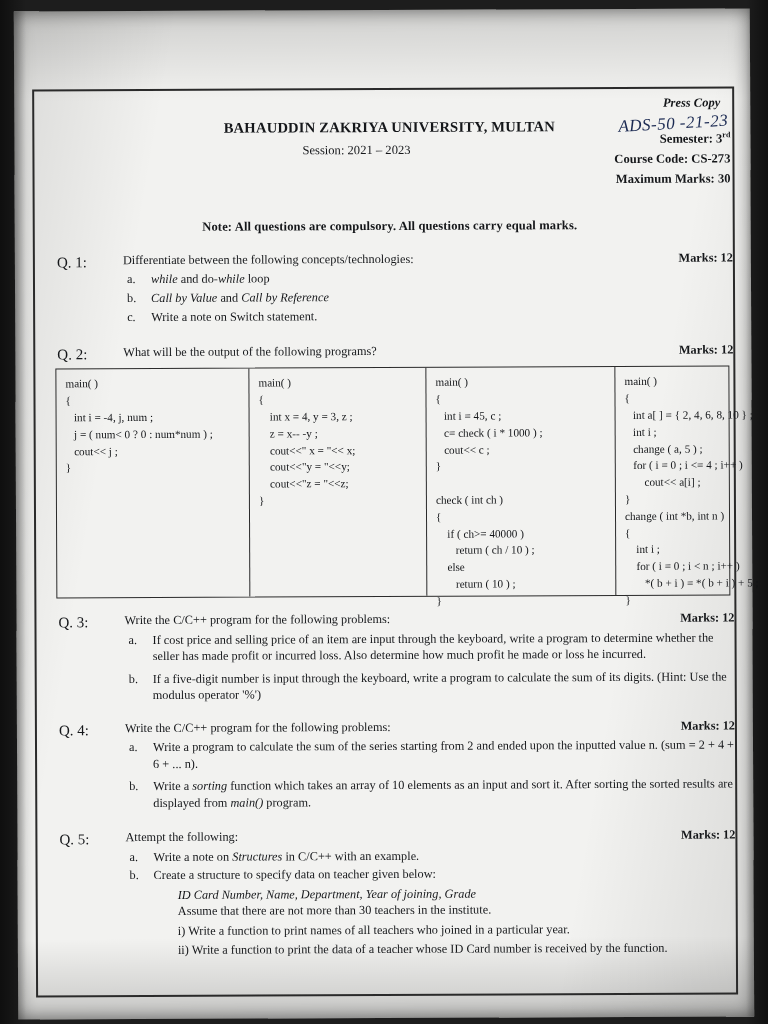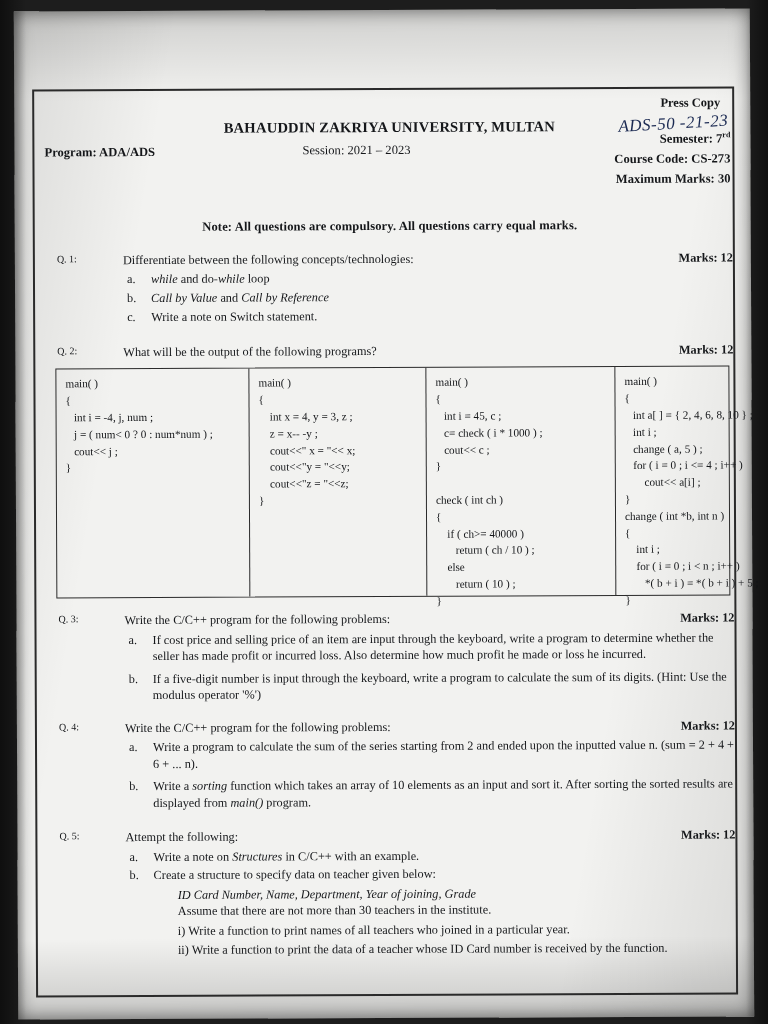--- a/index.html
+++ b/index.html
@@ -30,21 +30,21 @@
     position:absolute;left:18px;top:78px;right:16px;bottom:22px;
     border:2px solid #2a2a2a;
   }
   .content{
     position:absolute;left:30px;top:86px;width:690px;
     color:#15171a;
     font-size:12.3px;
     line-height:1.35;
   }
   .press-copy{
-    position:absolute;right:14px;top:0;font-weight:bold;font-size:12.5px;
+    position:absolute;right:14px;top:0;font-weight:bold;font-size:12.5px;font-style:italic;
   }
   .hand{
     font-family:"Liberation Serif", serif;
     font-style:italic;
     color:#1b2a52;
     transform:rotate(-3deg);
     display:inline-block;
     font-size:17px;
     letter-spacing:.5px;
   }
@@ -57,21 +57,21 @@
   .meta{position:relative;height:62px;margin-top:4px;}
   .meta .l{position:absolute;left:0;top:0;font-weight:bold;font-size:12.6px;line-height:1.55;}
   .meta .c{position:absolute;left:258px;top:0;font-weight:normal;font-size:12.6px;}
   .meta .r{position:absolute;right:4px;top:-12px;text-align:right;font-weight:bold;font-size:12.6px;line-height:1.6;}
   sup{font-size:8px;}
   .note{
     text-align:center;font-weight:bold;font-size:12.6px;margin-top:14px;
     letter-spacing:.1px;
   }
   .q{position:relative;margin-top:16px;}
-  .qno{position:absolute;left:12px;top:0;font-size:10px;}
+  .qno{position:absolute;left:12px;top:0;font-size:15px;}
   .qtext{margin-left:78px;padding-right:86px;font-size:12.3px;}
   .marks{position:absolute;right:2px;top:0;font-weight:bold;font-size:12.3px;margin-left:48px;}
   ol.alpha{list-style:none;margin:2px 0 0 0;padding:0;}
   ol.alpha li{position:relative;padding-left:28px;margin-top:2.5px;}
   ol.alpha li .lab{position:absolute;left:4px;top:0;}
   .sub{padding-left:26px;}
   i{font-style:italic;}
   .codebox{
     margin:8px 0 0 10px;width:672px;height:228px;border:1.6px solid #2b2b2b;
     display:flex;font-family:"Liberation Serif", serif;font-size:11.2px;
@@ -96,25 +96,24 @@
 
       <div class="press-copy">Press Copy</div>
 
       <div class="univ-row">
         <div class="univ">BAHAUDDIN ZAKRIYA UNIVERSITY, MULTAN</div>
         <div class="hand-code hand">ADS-50 -21-23</div>
       </div>
 
       <div class="meta">
         <div class="l">
-          <div>Program: ADA/ADS</div>
         </div>
         <div class="c">Session: 2021 – 2023</div>
         <div class="r">
-          <div><span>Semester: 7</span><sup>rd</sup></div>
+          <div><span>Semester: 3</span><sup>rd</sup></div>
           <div>Course Code: CS-273</div>
           <div>Maximum Marks: 30</div>
         </div>
       </div>
 
       <div class="note">Note: All questions are compulsory. All questions carry equal marks.</div>
 
       <div class="q">
         <div class="qno">Q. 1:</div>
         <div class="marks">Marks: 12</div>

